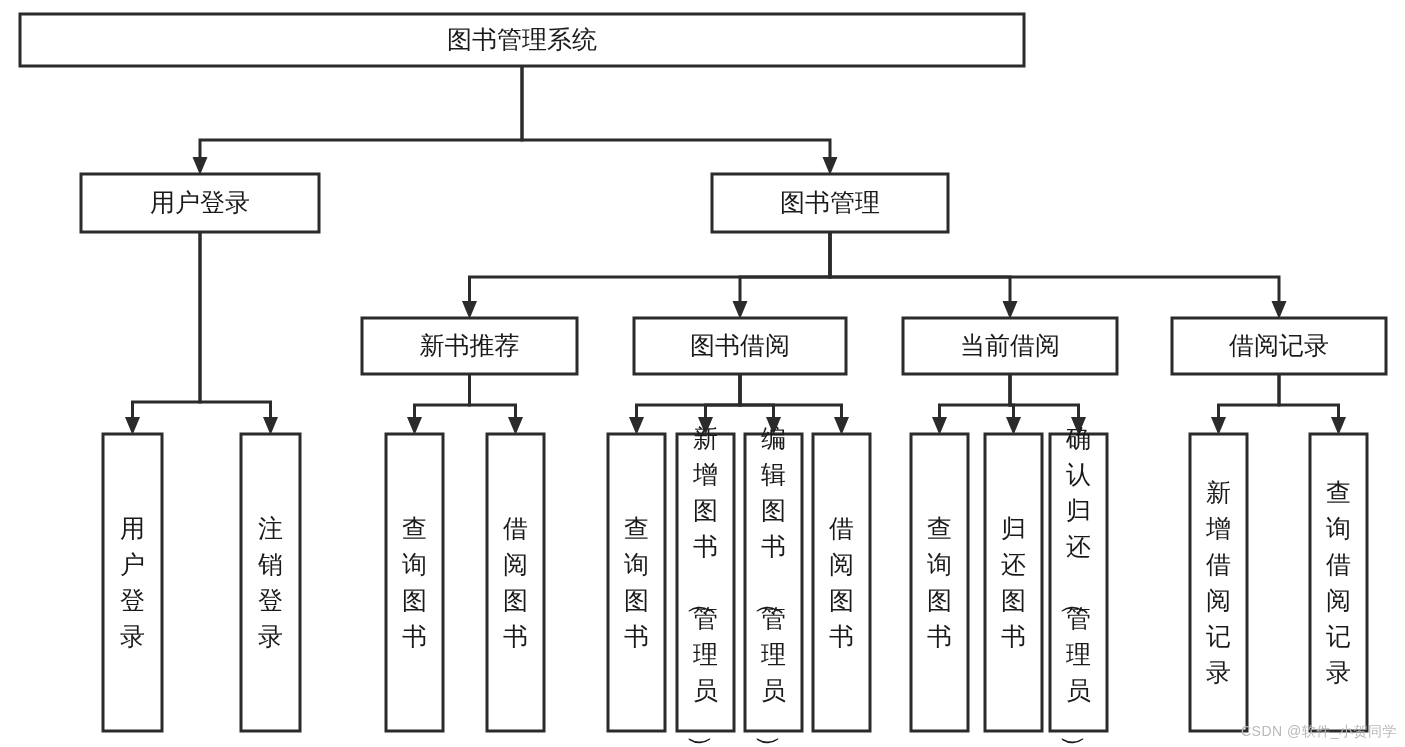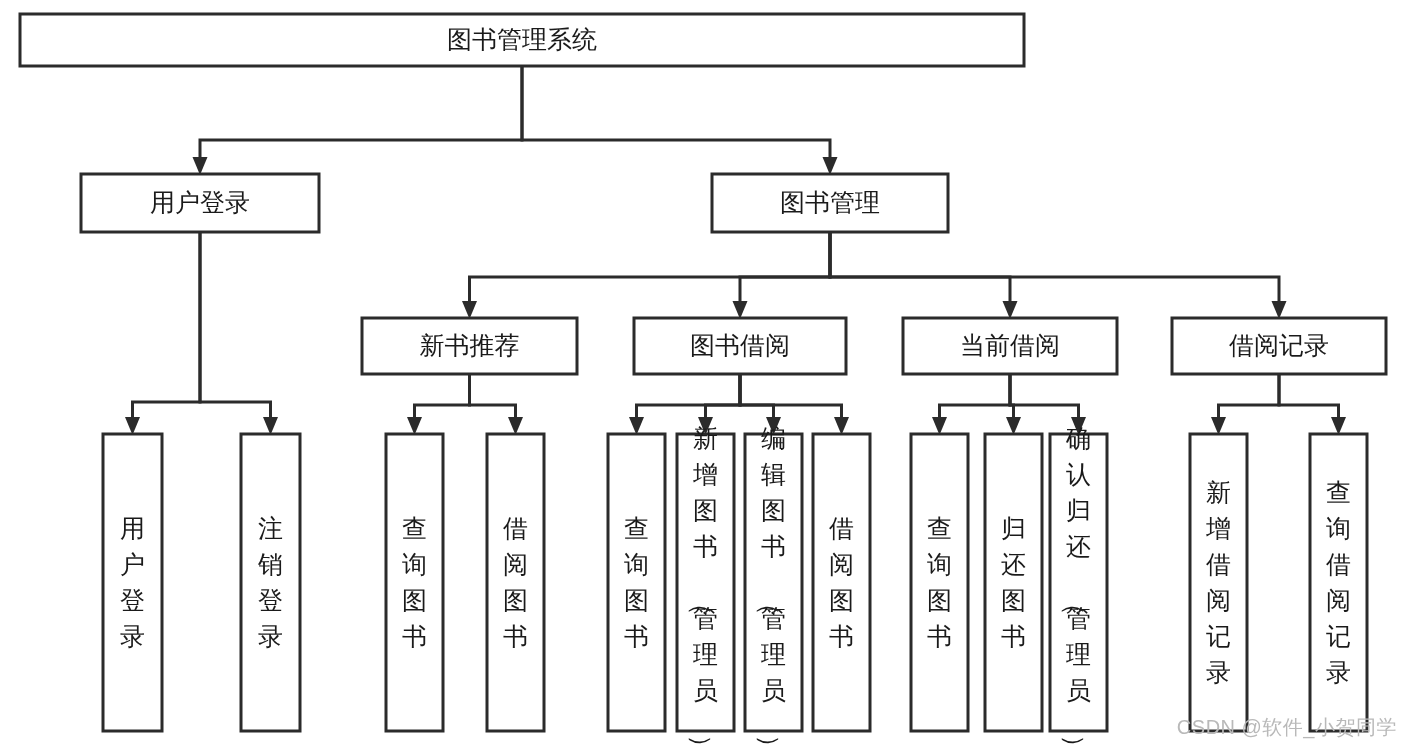--- a/index.html
+++ b/index.html
@@ -47,21 +47,21 @@
     font-family: "Liberation Sans", "DejaVu Sans", sans-serif;
     font-size: 25px;
     fill: #1a1a1a;
     text-anchor: middle;
   }
   .watermark {
     position: absolute;
     right: 8px;
     bottom: 6px;
     font-family: "Liberation Sans", "DejaVu Sans", sans-serif;
-    font-size: 20px;
+    font-size: 14px;
     color: #b9b9b9;
     white-space: nowrap;
     letter-spacing: 0.5px;
     pointer-events: none;
   }
 </style>
 </head>
 <body>
 
 <svg id="diagram" viewBox="0 0 1405 747" xmlns="http://www.w3.org/2000/svg">

